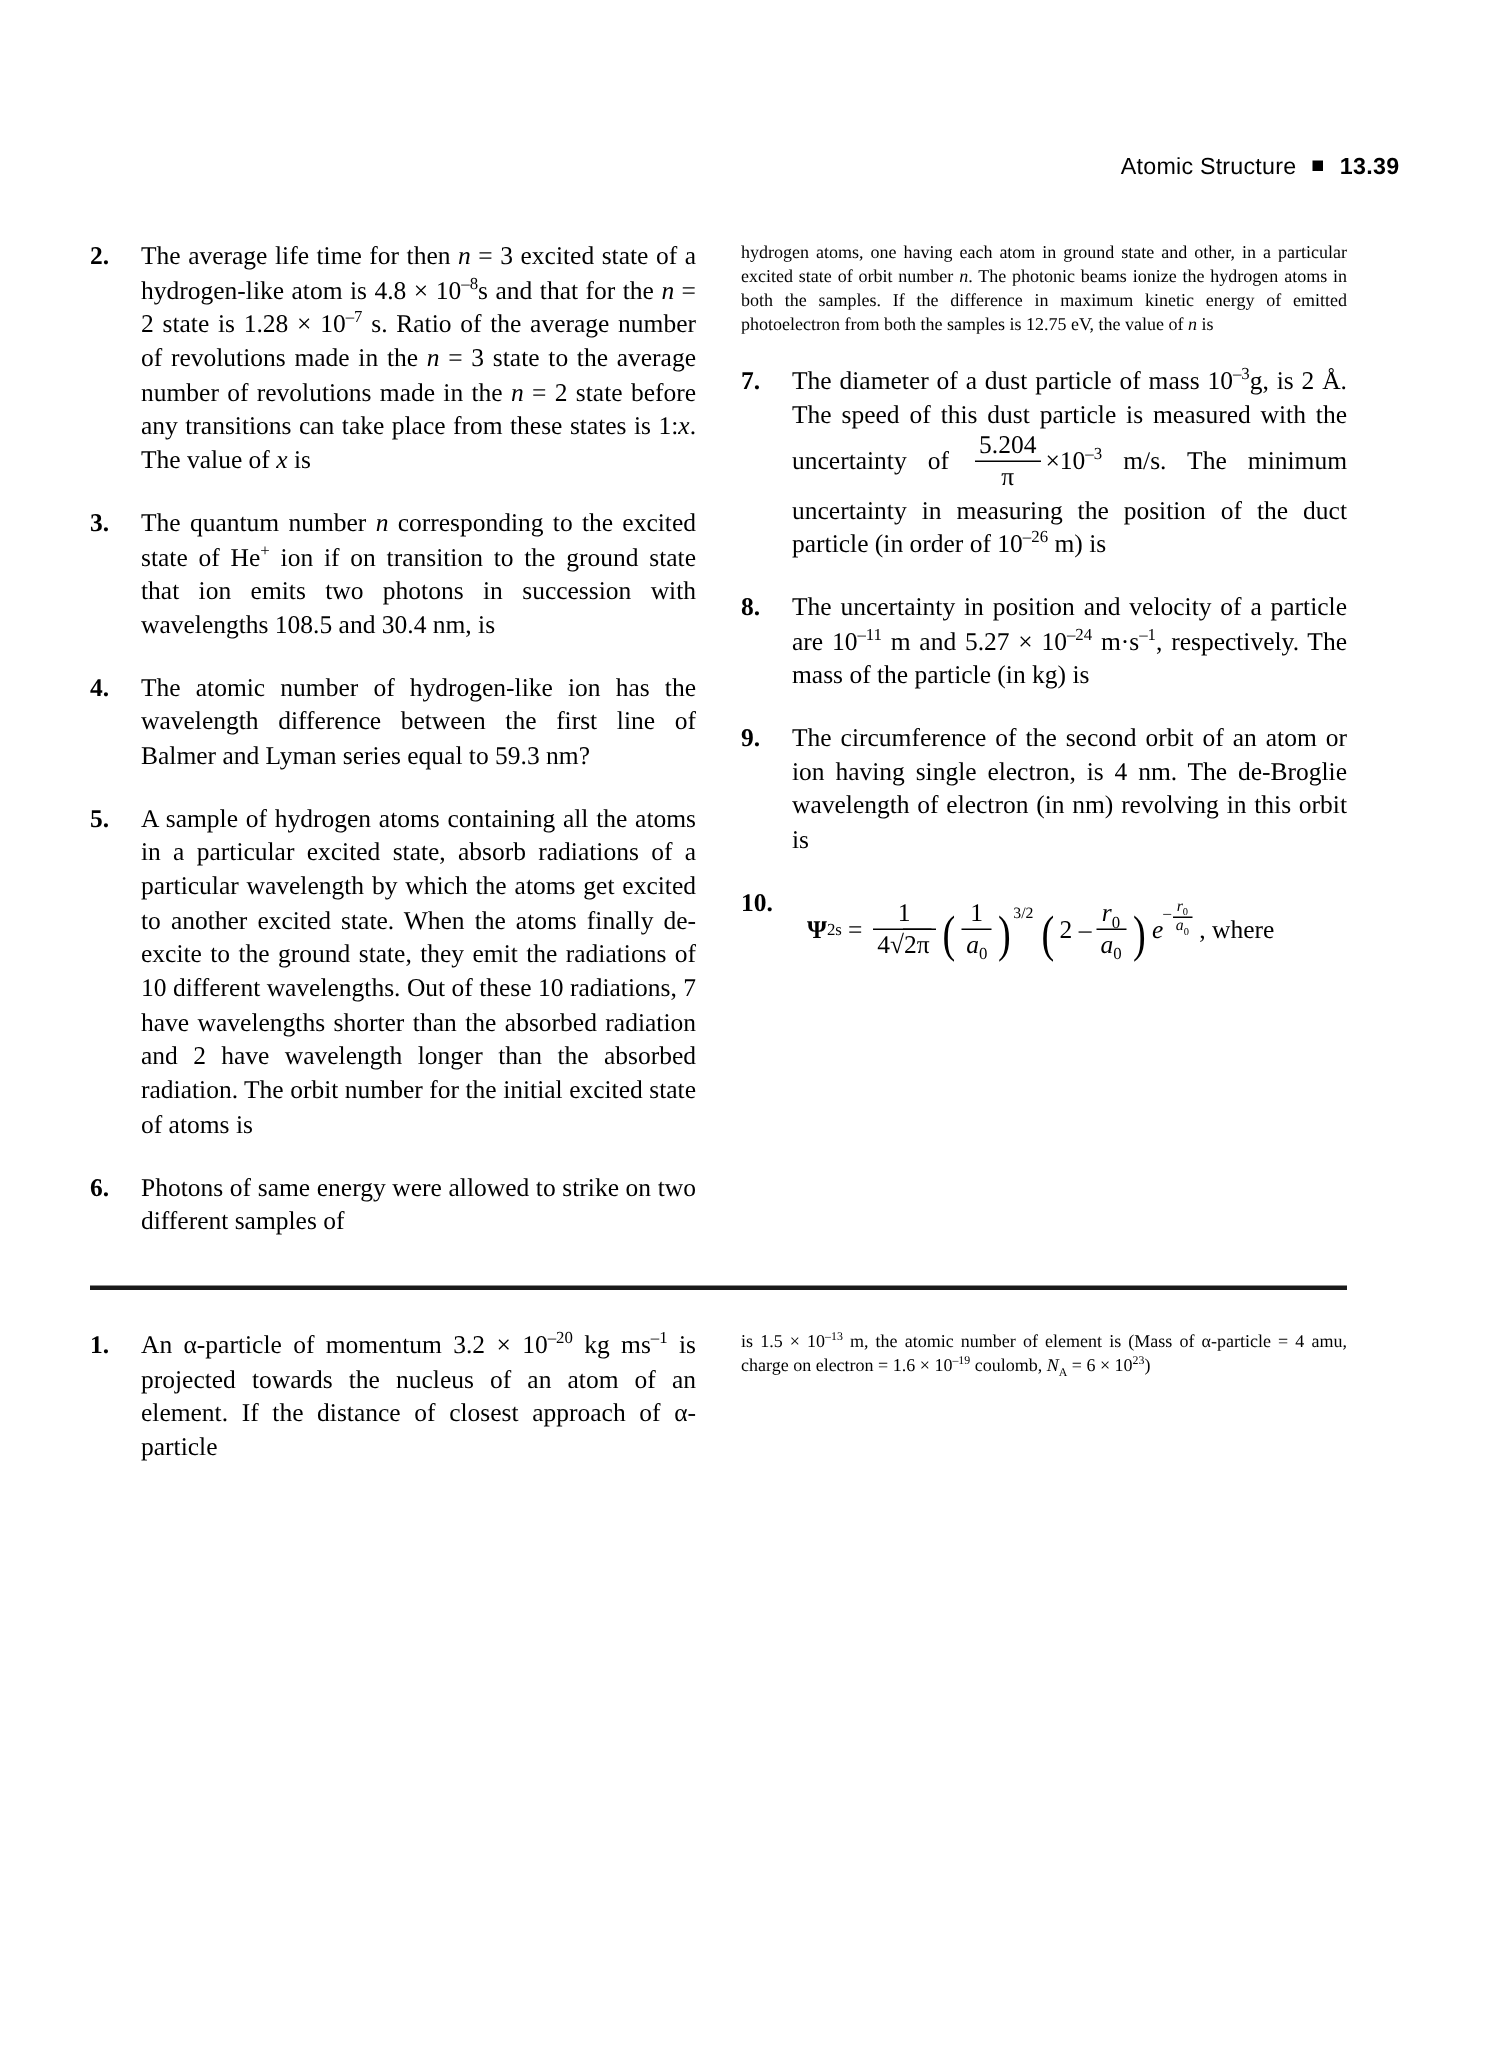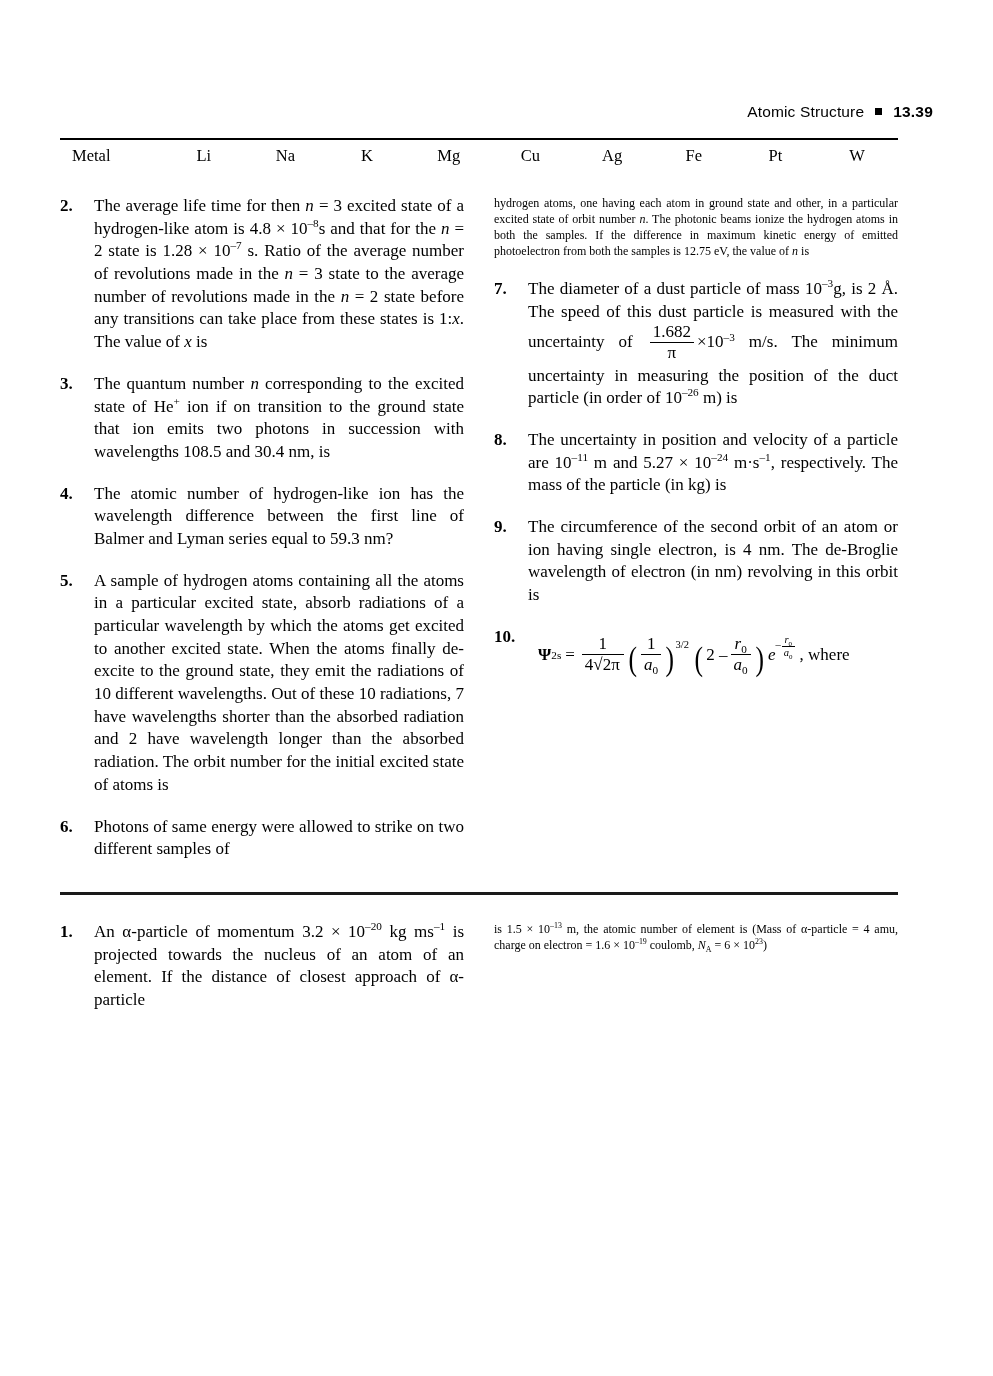--- a/index.html
+++ b/index.html
@@ -182,32 +182,20 @@
 <div class="page">
 
   <div class="runhead">
     <span class="rh-title">Atomic Structure</span>
     <span class="rh-sq"></span>
     <span class="rh-page">13.39</span>
   </div>
 
   <table class="phi-table">
     <tbody>
-        <tr class="rule-top">
-      <td class="lab">Metal</td>
-      <td class="c">Li</td>
-      <td class="c">Na</td>
-      <td class="c">K</td>
-      <td class="c">Mg</td>
-      <td class="c">Cu</td>
-      <td class="c">Ag</td>
-      <td class="c">Fe</td>
-      <td class="c">Pt</td>
-      <td class="c">W</td>
-    </tr>
   </tbody>
     </table>
 
   <div class="cols">
 
     <div class="col">
 
       <div class="qitem">
         <div class="qnum">2.</div>
         <div class="qbody"><span>The average life time for then </span><i>n</i><span> = 3 excited state of a hydrogen-like atom is 4.8 × 10</span><sup>–8</sup><span>s and that for the </span><i>n</i><span> = 2 state is 1.28 × 10</span><sup>–7</sup><span> s. Ratio of the average number of revolutions made in the </span><i>n</i><span> = 3 state to the average number of revolutions made in the </span><i>n</i><span> = 2 state before any transitions can take place from these states is 1:</span><i>x</i><span>. The value of </span><i>x</i><span> is</span></div>
@@ -235,21 +223,21 @@
 
     </div>
 
     <div class="col">
 
       <div class="cont" style="margin-bottom:19px;"><span>hydrogen atoms, one having each atom in ground state and other, in a particular excited state of orbit number </span><i>n</i><span>. The photonic beams ionize the hydrogen atoms in both the samples. If the difference in maximum kinetic energy of emitted photoelectron from both the samples is 12.75 eV, the value of </span><i>n</i><span> is</span></div>
 
       <div class="qitem">
         <div class="qnum">7.</div>
         <div class="qbody"><span>The diameter of a dust particle of mass 10</span><sup>–3</sup><span>g, is 2 Å. The speed of this dust particle is measured with the uncertainty of </span><span class="frac">
-              <span class="num">1.682</span>
+              <span class="num">5.204</span>
               <span class="den">π</span>
             </span><span>×10</span><sup>–3</sup><span> m/s. The minimum uncertainty in measuring the position of the duct particle (in order of 10</span><sup>–26</sup><span> m) is</span></div>
       </div>
 
       <div class="qitem">
         <div class="qnum">8.</div>
         <div class="qbody"><span>The uncertainty in position and velocity of a particle are 10</span><sup>–11</sup><span> m and 5.27 × 10</span><sup>–24</sup><span> m·s</span><sup>–1</sup><span>, respectively. The mass of the particle (in kg) is</span></div>
       </div>
 
       <div class="qitem">

